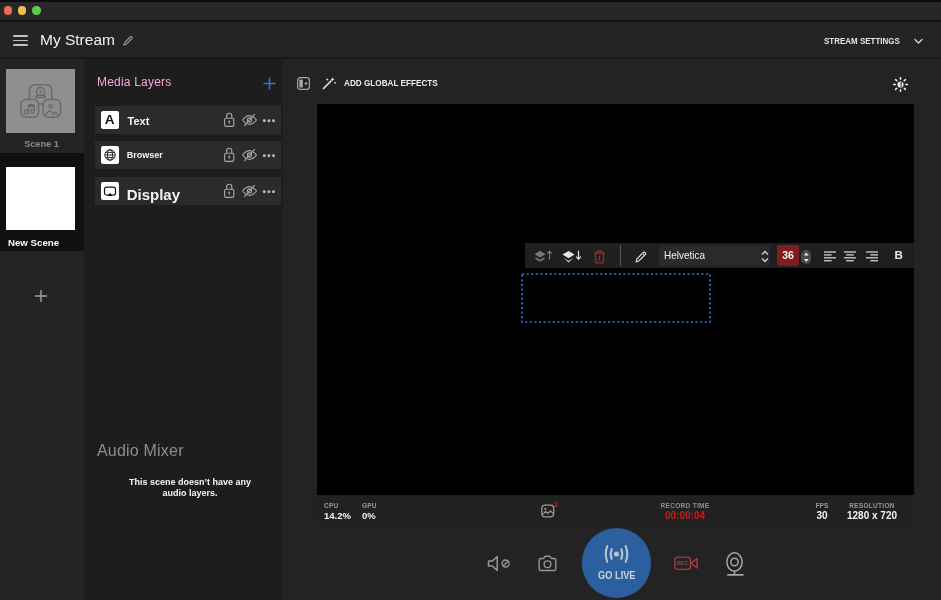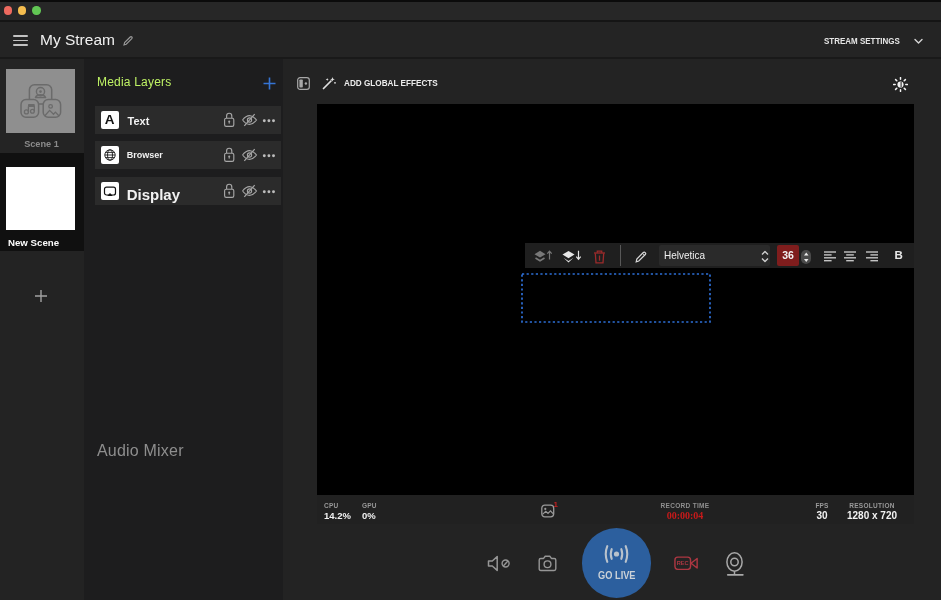--- a/index.html
+++ b/index.html
@@ -60,21 +60,21 @@
   <div class="abs" style="left:0;top:153px;width:84px;height:98px;background:#101010;"></div>
   <div class="abs" style="left:6px;top:167px;width:69px;height:63px;background:#ffffff;"></div>
   <div class="abs" style="left:0;top:236.5px;width:67px;text-align:center;font-size:9.7px;font-weight:bold;color:#fdfdfd;">New Scene</div>
 
   <div class="abs" style="left:0;top:251px;width:84px;height:349px;background:#232323;"></div>
   <svg class="abs" style="left:33.5px;top:289px;" width="14" height="14" viewBox="0 0 14 14">
     <path d="M7 1 V13 M1 7 H13" stroke="#a2a2a2" stroke-width="1.4"></path>
   </svg>
 
   <div class="abs" style="left:84px;top:58px;width:199px;height:542px;background:#1d1d1e;"></div>
-  <div class="abs" style="left:97px;top:74.6px;font-size:12px;color:#bef264;letter-spacing:0.2px;">Media Layers</div>
+  <div class="abs" style="left:97px;top:74.6px;font-size:12px;color:#f9a8d4;letter-spacing:0.2px;">Media Layers</div>
   <svg class="abs" style="left:263px;top:77px;" width="13" height="13" viewBox="0 0 13 13">
     <path d="M6.5 0.5 V12.5 M0.5 6.5 H12.5" stroke="#3574d4" stroke-width="1.6"></path>
   </svg>
 
   <div class="abs" style="left:95px;top:106px;width:186px;height:28px;background:#2b2b2b;"></div>
   <div class="abs" style="left:95px;top:141.3px;width:186px;height:28px;background:#2b2b2b;"></div>
   <div class="abs" style="left:95px;top:176.5px;width:186px;height:28px;background:#2b2b2b;"></div>
 
   <div class="abs" style="left:100.5px;top:111px;width:18px;height:18px;background:#fff;border-radius:2px;text-align:center;font-weight:bold;font-size:13.5px;color:#111;line-height:18px;">A</div>
   <div class="abs" style="left:127.6px;top:115.1px;font-size:11px;font-weight:bold;color:#f2f2f2;">Text</div>
@@ -145,20 +145,21 @@
       <path d="M21.3 14.9 L31.7 3.1" stroke-width="1.2"></path>
     </g>
     <g fill="#bdbdbd">
       <circle cx="41.3" cy="9.8" r="1.45"></circle>
       <circle cx="45.9" cy="9.8" r="1.45"></circle>
       <circle cx="50.5" cy="9.8" r="1.45"></circle>
     </g>
   </svg>
 
   <div class="abs" style="left:97px;top:441.6px;font-size:16px;color:#8e8e8e;letter-spacing:0.2px;">Audio Mixer</div>
+  <div class="abs" style="left:97px;top:476.6px;width:186px;text-align:center;font-size:9px;font-weight:bold;color:#f5f5f5;line-height:10.9px;">This scene doesn’t have any<br>audio layers.</div>
 
   <svg class="abs" style="left:297px;top:77px;" width="13" height="13" viewBox="0 0 13 13">
     <rect x="0.7" y="0.7" width="11.6" height="11.6" rx="2.4" fill="none" stroke="#a8a8a8" stroke-width="1.2"></rect>
     <rect x="2.4" y="2.4" width="3.4" height="8.2" rx="0.8" fill="#a8a8a8"></rect>
     <circle cx="8.9" cy="6.5" r="1.2" fill="#a8a8a8"></circle>
   </svg>
   <svg class="abs" style="left:322px;top:76px;" width="14" height="14" viewBox="0 0 14 14">
     <path d="M1.5 12.5 L9 5" stroke="#e0e0e0" stroke-width="1.7" stroke-linecap="round"></path>
     <path d="M10.5 1 L11.1 2.7 L12.8 3.3 L11.1 3.9 L10.5 5.6 L9.9 3.9 L8.2 3.3 L9.9 2.7 Z" fill="#e0e0e0"></path>
     <path d="M5.2 2 L5.6 3.1 L6.7 3.5 L5.6 3.9 L5.2 5 L4.8 3.9 L3.7 3.5 L4.8 3.1 Z" fill="#e0e0e0"></path>
@@ -255,21 +256,21 @@
   <div class="abs" style="left:324px;top:509.7px;font-size:9.5px;font-weight:bold;color:#f2f2f2;">14.2%</div>
   <div class="abs" style="left:362px;top:502.3px;font-size:6.5px;font-weight:bold;color:#999;letter-spacing:0.2px;">GPU</div>
   <div class="abs" style="left:362px;top:509.7px;font-size:9.5px;font-weight:bold;color:#f2f2f2;">0%</div>
   <svg class="abs" style="left:541px;top:504px;" width="13.5" height="14" viewBox="0 0 13.5 14">
     <rect x="0.8" y="1.2" width="11.9" height="11.6" rx="3" fill="none" stroke="#9a9a9a" stroke-width="1.3"></rect>
     <circle cx="4.3" cy="4.9" r="1.1" fill="#9a9a9a"></circle>
     <path d="M1.5 10.4 L4.8 7.4 L7 9.4 L9.5 6.8 L12 9.6" fill="none" stroke="#9a9a9a" stroke-width="1.2"></path>
   </svg>
   <div class="abs" style="left:553.5px;top:500.3px;font-size:8px;font-weight:bold;color:#c41f1f;">1</div>
   <div class="abs" style="left:640px;top:502.3px;width:90px;text-align:center;font-size:6.5px;font-weight:bold;color:#8f8f8f;letter-spacing:0.3px;">RECORD TIME</div>
-  <div class="abs" style="left:640px;top:510.4px;width:90px;text-align:center;font-size:10px;font-weight:bold;color:#c81a1a;font-family:Liberation Serif, serif;">00:00:04</div>
+  <div class="abs" style="left:640px;top:510.4px;width:90px;text-align:center;font-size:10px;font-weight:bold;color:#c81a1a;">00:00:04</div>
   <div class="abs" style="left:792px;top:502.3px;width:60px;text-align:center;font-size:6.5px;font-weight:bold;color:#999;letter-spacing:0.2px;">FPS</div>
   <div class="abs" style="left:792px;top:510.4px;width:60px;text-align:center;font-size:10px;font-weight:bold;color:#f2f2f2;">30</div>
   <div class="abs" style="left:842px;top:502.3px;width:60px;text-align:center;font-size:6.5px;font-weight:bold;color:#999;letter-spacing:0.3px;">RESOLUTION</div>
   <div class="abs" style="left:842px;top:510.4px;width:60px;text-align:center;font-size:10px;font-weight:bold;color:#f2f2f2;">1280 x 720</div>
 
   <svg class="abs" style="left:485.5px;top:554.5px;" width="26" height="18" viewBox="0 0 26 18">
     <path d="M2.5 6 H6.3 L11.2 1.6 V15.4 L6.3 11 H2.5 Z" fill="none" stroke="#969696" stroke-width="1.5" stroke-linejoin="round"></path>
     <circle cx="19.6" cy="8.5" r="3.5" fill="none" stroke="#969696" stroke-width="1.4"></circle>
     <path d="M17.3 10.9 L21.9 6.1" stroke="#969696" stroke-width="1.4"></path>
   </svg>

